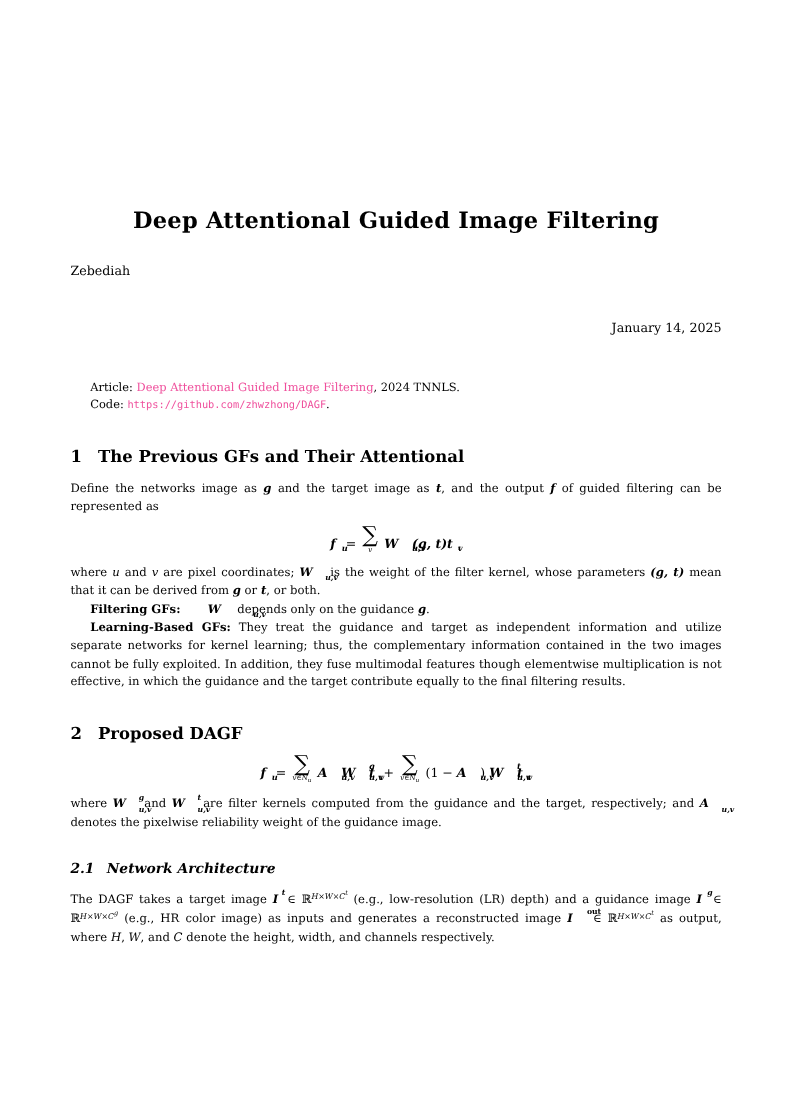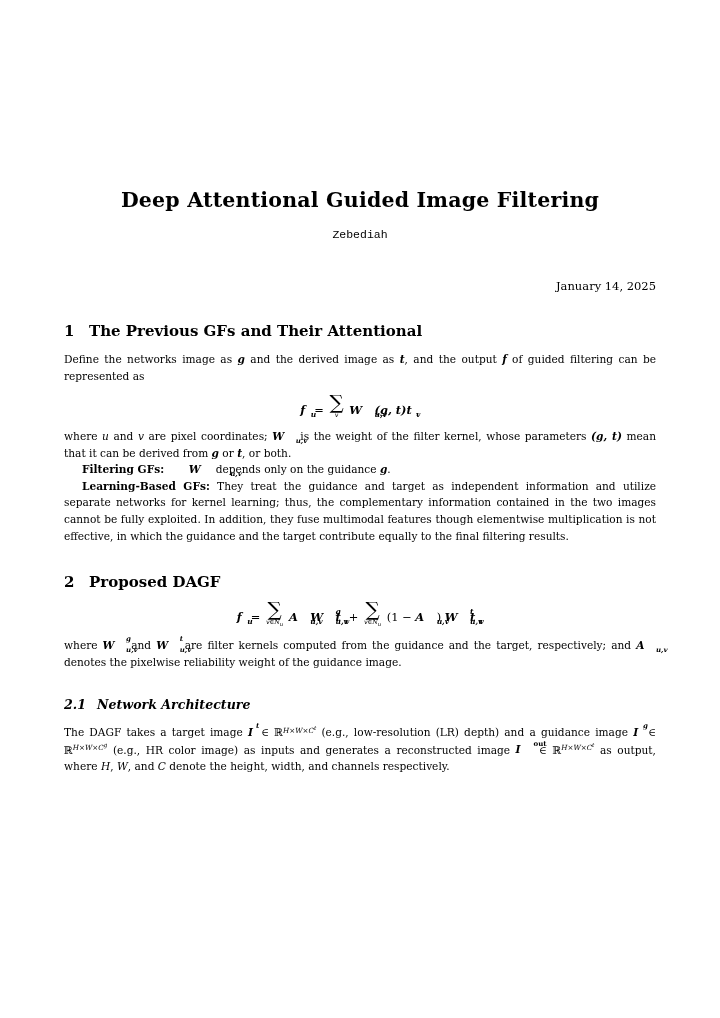--- a/index.html
+++ b/index.html
@@ -24,24 +24,22 @@
   }
   .doc-title {
     font-size: 20.5px;
     font-weight: bold;
     text-align: center;
     letter-spacing: 0.2px;
     line-height: 1.2;
     margin: 0;
   }
   .doc-author {
-    text-align: center;
     font-size: 11.5px;
-    margin-top: 15px;
-    font-family: Liberation Mono, monospace;
+    margin-top: 26px;
   }
   .doc-date {
     text-align: right;
     font-size: 11.5px;
     margin-top: 38px;
   }
   .meta-block {
     margin-top: 39px;
     padding-left: 18px;
     font-size: 10.4px;
@@ -153,26 +151,36 @@
 </style>
 </head>
 <body>
 
 <div class="page">
 
   <h1 class="doc-title">Deep Attentional Guided Image Filtering</h1>
   <div class="doc-author">Zebediah</div>
   <div class="doc-date">January 14, 2025</div>
 
+  <div class="meta-block">
+    <div>
+      <span>Article:</span>
+      <span class="link">Deep Attentional Guided Image Filtering</span><span>, 2024 TNNLS.</span>
+    </div>
+    <div>
+      <span>Code:</span>
+      <span class="link-mono">https://github.com/zhwzhong/DAGF</span><span>.</span>
+    </div>
+  </div>
 
   <h2 class="section">
     <span class="secnum">1</span><span>The Previous GFs and Their Attentional</span>
   </h2>
 
-  <p class="body"><span>Define the networks image as </span><span class="mbi">g</span><span> and the derived image as </span><span class="mbi">t</span><span>, and the output </span><span class="mbi">f</span><span> of guided filtering can be represented as</span></p>
+  <p class="body"><span>Define the networks image as </span><span class="mbi">g</span><span> and the target image as </span><span class="mbi">t</span><span>, and the output </span><span class="mbi">f</span><span> of guided filtering can be represented as</span></p>
 
   <div class="eq">
     <span class="nowrap">
       <span class="stack"><span>f</span><span class="sb">u</span><span class="pad">u</span></span>
       <span>=</span>
       <span class="sum">
         <span class="big">∑</span>
         <span class="lim">v</span>
       </span>
       <span class="stack"><span>W</span><span class="sb">u,v</span><span class="pad">u,v</span></span><span class="mbi">(g, t)</span><span class="stack"><span>t</span><span class="sb">v</span><span class="pad">v</span></span><span>,</span>

